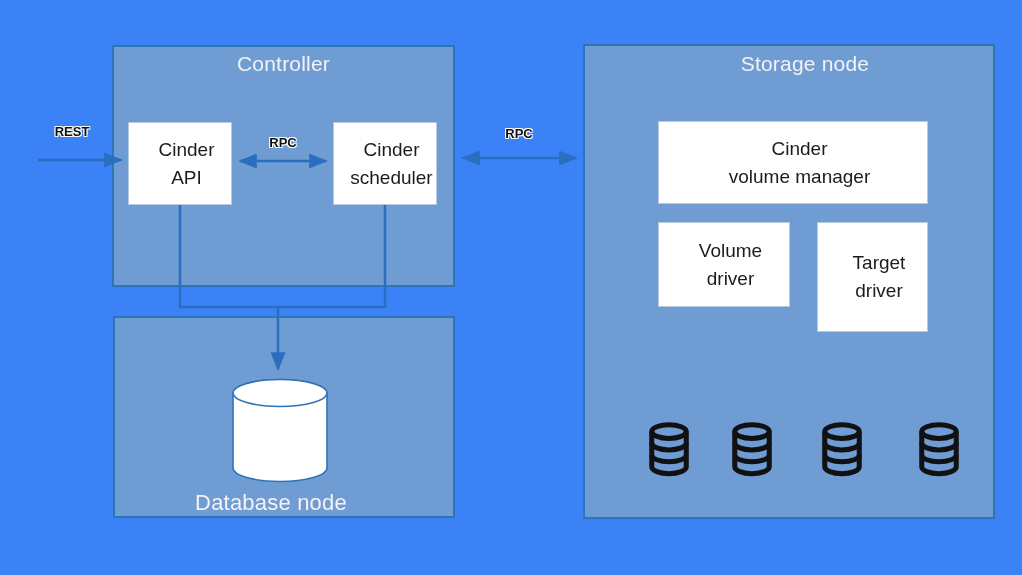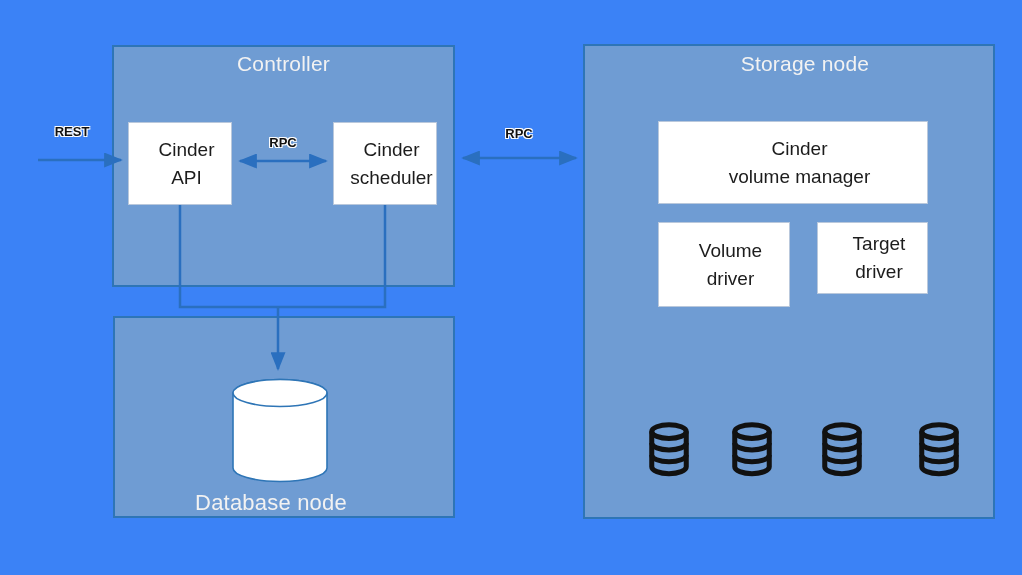--- a/index.html
+++ b/index.html
@@ -76,21 +76,21 @@
   <div class="node" style="left:113px;top:316px;width:342px;height:202px;"></div>
   <div class="node-title" style="left:113px;top:490px;width:316px;font-size:22px;">Database node</div>
 
   <div class="node" style="left:583px;top:44px;width:412px;height:475px;"></div>
   <div class="node-title" style="left:583px;top:52px;width:444px;">Storage node</div>
 
   <div class="inner-box" style="left:658px;top:121px;width:270px;height:83px;">Cinder
 volume manager</div>
   <div class="inner-box" style="left:658px;top:222px;width:132px;height:85px;">Volume
 driver</div>
-  <div class="inner-box" style="left:817px;top:222px;width:111px;height:72px;">Target
+  <div class="inner-box" style="left:817px;top:222px;width:111px;height:110px;">Target
 driver</div>
 
   <svg class="disk" style="left:646px;top:422px;" viewBox="0 0 64 80">
     <g fill="none" stroke="#111" stroke-width="7">
       <ellipse cx="32" cy="13" rx="24" ry="9.5"></ellipse>
       <path d="M8,13 L8,62 A24,9.5 0 0 0 56,62 L56,13"></path>
       <path d="M8,29 A24,9.5 0 0 0 56,29"></path>
       <path d="M8,45.5 A24,9.5 0 0 0 56,45.5"></path>
     </g>
   </svg>

